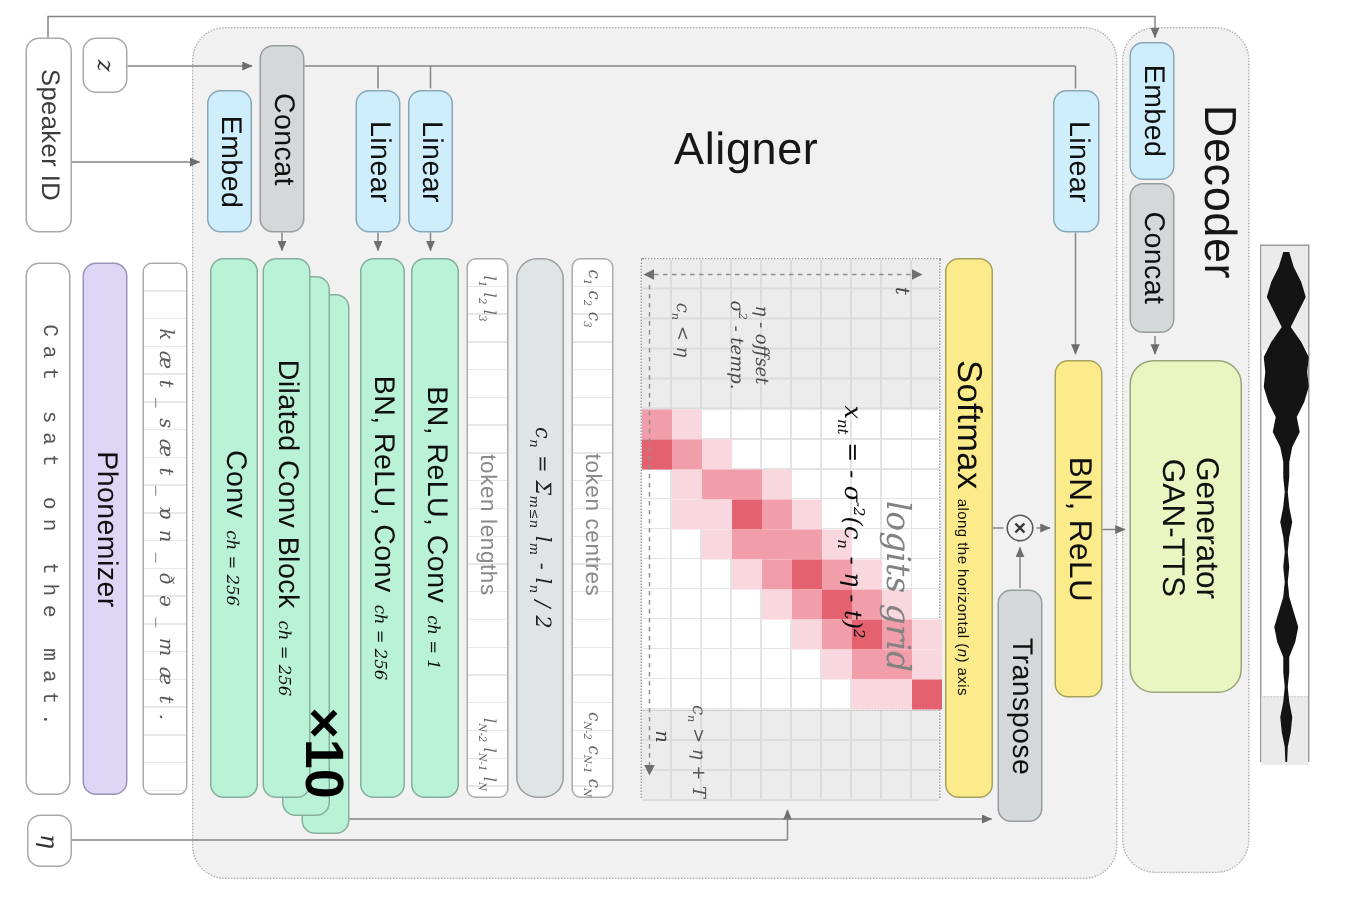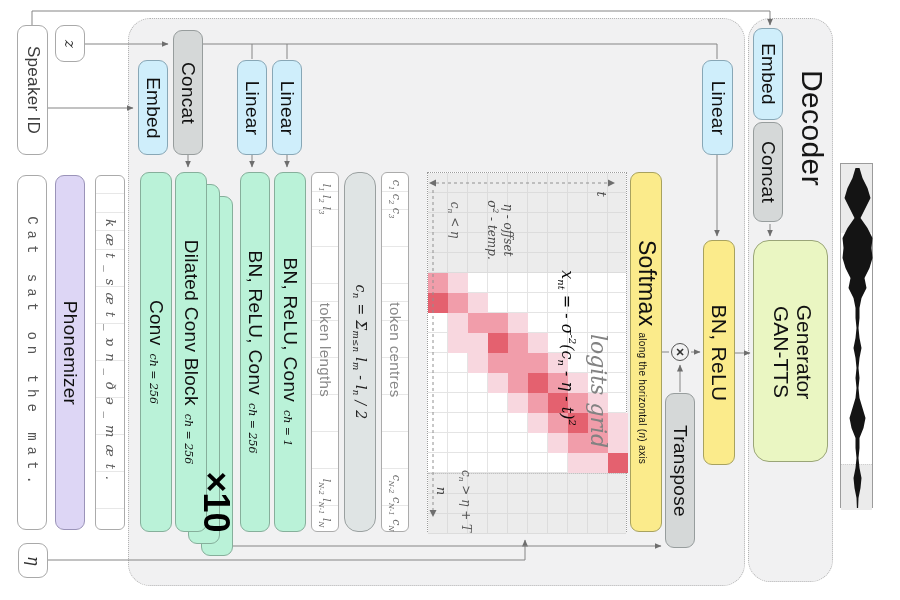--- a/index.html
+++ b/index.html
@@ -43,20 +43,21 @@
   .lvl2{z-index:2;} .lvl4{z-index:4;}
 </style>
 </head>
 <body>
 
 <div id="stage">
 
   <div class="panel" style="left:128px;top:18px;width:617px;height:568px;"></div>
   <div class="panel" style="left:748px;top:18px;width:85px;height:564px;"></div>
 
+  <div class="abs title lvl2" style="left:400px;top:83px;width:195px;text-align:center;">Aligner</div>
   <div class="vat title lvl2" style="left:812px;top:128px;">Decoder</div>
 
   <svg class="wires" width="900" height="600">
     <defs>
       <marker id="ah" markerWidth="8" markerHeight="8" refX="6.5" refY="3" orient="auto">
         <path d="M0,0 L7,3 L0,6 Z" fill="#6e6e6e"></path>
       </marker>
     </defs>
     <g stroke="#858585" stroke-width="1" fill="none">
       <path d="M32 25 V11 H770 V25" marker-end="url(#ah)"></path>

